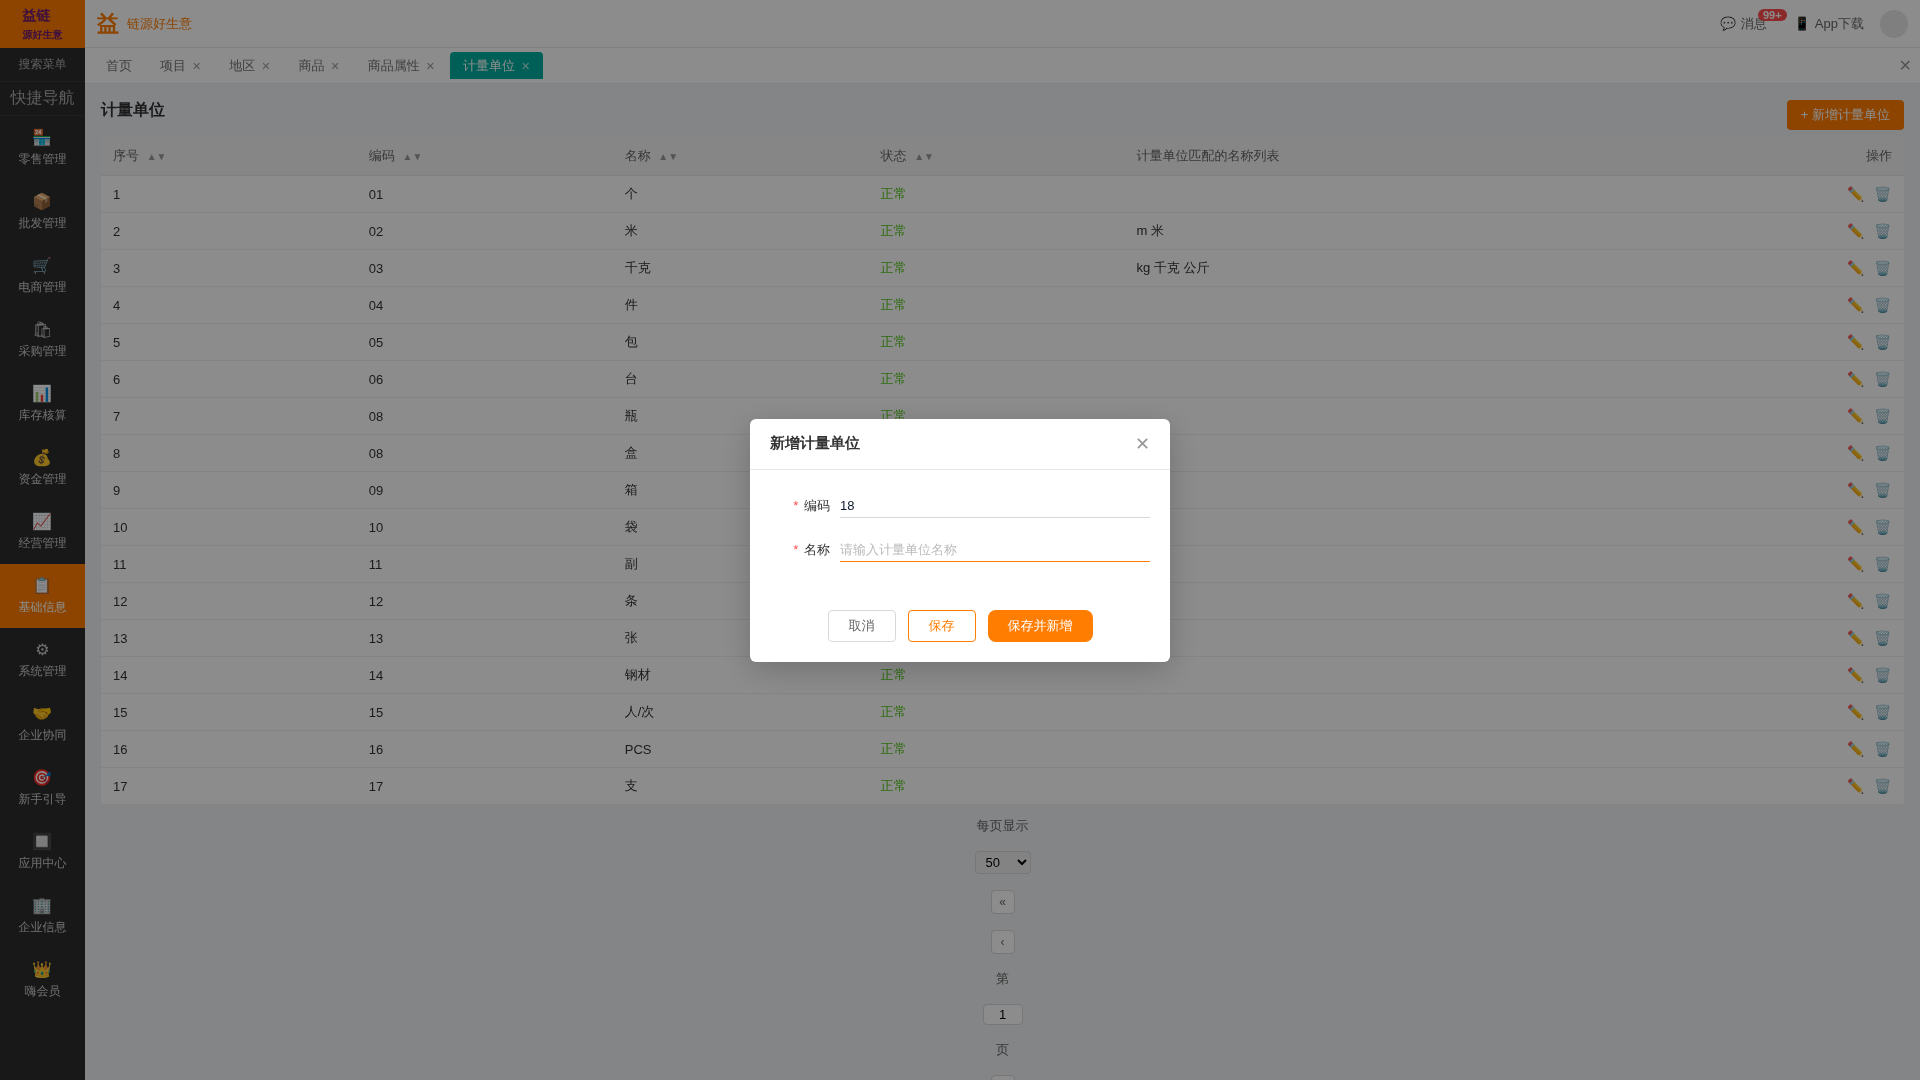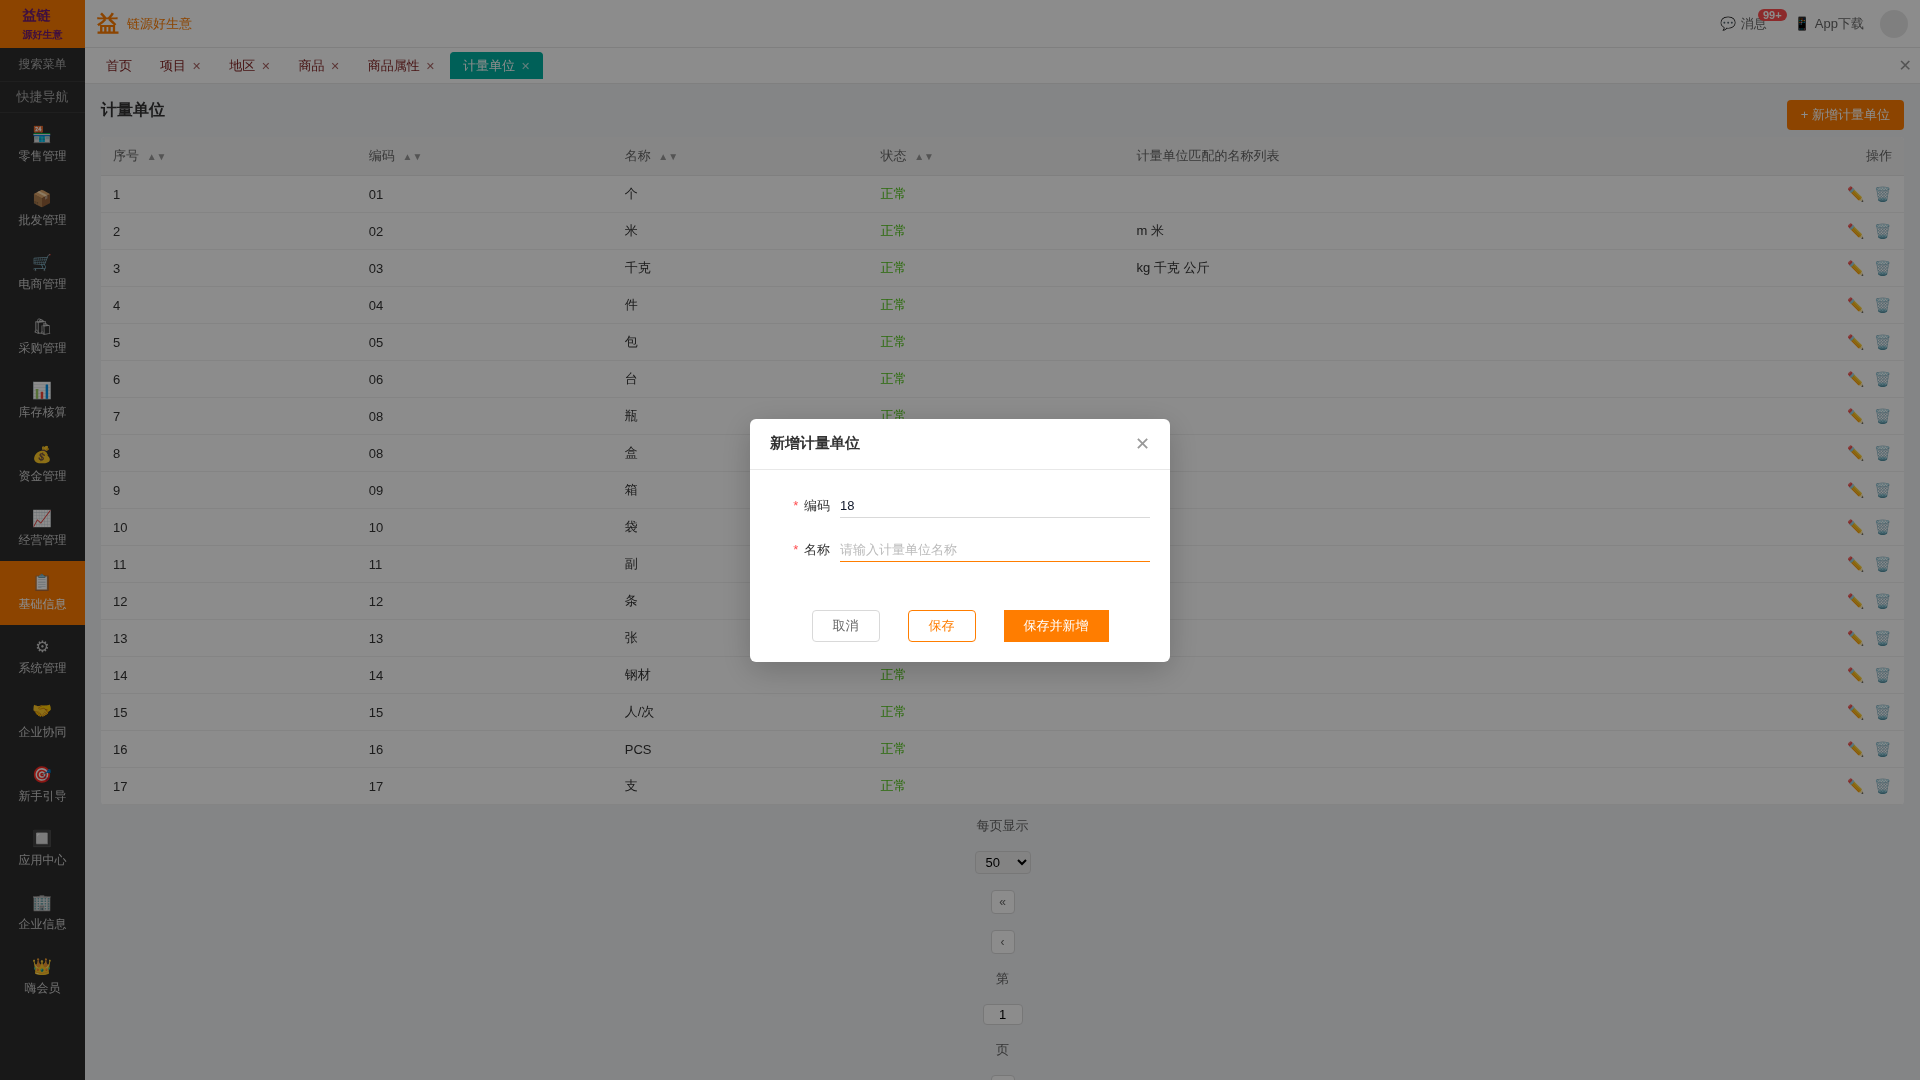--- a/index.html
+++ b/index.html
@@ -3,37 +3,37 @@
   <meta charset="utf-8">
   <style>
     * { box-sizing: border-box; margin: 0; padding: 0; }
     body { font-family: 'Microsoft YaHei', sans-serif; font-size: 13px; background: #f5f5f5; color: #333; display: flex; height: 1080px; width: 1920px; overflow: hidden; }
 
     
     .sidebar { width: 85px; background: #2d2d2d; display: flex; flex-direction: column; align-items: center; padding-top: 0; flex-shrink: 0; }
     .sidebar-logo { width: 100%; background: #ff7d00; padding: 10px 8px; display: flex; align-items: center; justify-content: center; height: 48px; }
     .sidebar-logo-text { color: #701a75; font-size: 14px; font-weight: bold; }
     .sidebar-search { width: 100%; padding: 8px 0; text-align: center; color: #aaa; font-size: 12px; border-bottom: 1px solid #3a3a3a; cursor: pointer; }
-    .sidebar-nav { width: 100%; padding: 6px 0; text-align: center; color: #aaa; font-size: 13px; border-bottom: 1px solid #3a3a3a; cursor: pointer; }
+    .sidebar-nav { width: 100%; padding: 6px 0; text-align: center; color: #aaa; font-size: 16px; border-bottom: 1px solid #3a3a3a; cursor: pointer; }
     .sidebar-item { width: 100%; padding: 12px 4px; text-align: center; color: #ccc; font-size: 12px; cursor: pointer; display: flex; flex-direction: column; align-items: center; gap: 4px; }
     .sidebar-item.active { background: #ff7d00; color: #fff; }
     .sidebar-item-icon { font-size: 16px; }
 
     
     .main-container { flex: 1; display: flex; flex-direction: column; overflow: hidden; }
     .topbar { height: 48px; background: #fff; display: flex; align-items: center; padding: 0 12px; border-bottom: 1px solid #e8e8e8; gap: 8px; }
     .topbar-right { margin-left: auto; display: flex; align-items: center; gap: 16px; }
     .topbar-badge { position: relative; display: inline-flex; align-items: center; gap: 4px; color: #666; font-size: 13px; cursor: pointer; }
     .badge-count { background: #ff4d4f; color: white; border-radius: 10px; padding: 0 5px; font-size: 11px; position: absolute; top: -6px; right: -8px; font-weight: bold; }
     .topbar-app { color: #666; font-size: 13px; cursor: pointer; display: flex; align-items: center; gap: 4px; }
     .topbar-avatar { width: 28px; height: 28px; background: #e8e8e8; border-radius: 50%; cursor: pointer; }
 
     
     .tabbar { height: 36px; background: #fff; display: flex; align-items: center; padding: 0 8px; border-bottom: 1px solid #e8e8e8; gap: 2px; }
-    .tab { padding: 4px 12px; border-radius: 4px 4px 0 0; cursor: pointer; font-size: 13px; color: #7f1d1d; display: flex; align-items: center; gap: 6px; border: 1px solid transparent; border-bottom: none; }
+    .tab { padding: 4px 12px; border-radius: 4px 4px 0 0; cursor: pointer; font-size: 13px; color: #737373; display: flex; align-items: center; gap: 6px; border: 1px solid transparent; border-bottom: none; }
     .tab.active { background: #00b0a0; color: #fff; border-color: #00b0a0; }
     .tab-close { font-size: 11px; color: inherit; opacity: 0.7; }
     .tab-close-white { color: #fff; }
 
     
     .content { flex: 1; background: #f0f2f5; padding: 16px; overflow-y: auto; position: relative; }
     .page-title { font-size: 16px; font-weight: bold; color: #333; margin-bottom: 16px; }
     .add-btn { position: absolute; top: 16px; right: 16px; background: #ff7d00; color: #fff; border: none; padding: 6px 14px; border-radius: 4px; cursor: pointer; font-size: 13px; }
 
     
@@ -60,24 +60,24 @@
     .modal-header { display: flex; align-items: center; justify-content: space-between; padding: 14px 20px; border-bottom: 1px solid #e8e8e8; }
     .modal-title { font-size: 15px; font-weight: bold; color: #333; }
     .modal-close { background: none; border: none; font-size: 18px; color: #999; cursor: pointer; }
     .modal-body { padding: 24px 20px 16px; }
     .form-row { display: flex; align-items: center; margin-bottom: 20px; }
     .form-label { width: 60px; text-align: right; font-size: 13px; color: #333; margin-right: 10px; flex-shrink: 0; }
     .form-label .required { color: #ff4d4f; margin-right: 2px; }
     .form-input { flex: 1; border: none; border-bottom: 1px solid #d9d9d9; padding: 4px 0; font-size: 13px; outline: none; color: #0f172a; }
     .form-input.focused { border-bottom-color: #ff7d00; }
     .form-input::placeholder { color: #bbb; }
-    .modal-footer { display: flex; justify-content: center; gap: 28px; padding: 12px 20px 20px; }
+    .modal-footer { display: flex; justify-content: center; gap: 12px; padding: 12px 20px 20px; }
     .btn-cancel { padding: 6px 20px; border: 1px solid #d9d9d9; border-radius: 4px; background: #fff; color: #666; cursor: pointer; font-size: 13px; }
     .btn-save { padding: 6px 20px; border: 1px solid #ff7d00; border-radius: 4px; background: #fff; color: #ff7d00; cursor: pointer; font-size: 13px; }
-    .btn-save-new { padding: 6px 20px; border: none; border-radius: 0; background: #ff7d00; color: #fff; cursor: pointer; font-size: 13px; }
+    .btn-save-new { padding: 6px 20px; border: none; border-radius: 8px; background: #ff7d00; color: #fff; cursor: pointer; font-size: 13px; }
   </style>
 </head>
 <body>
 
 <div class="sidebar">
   <div class="sidebar-logo">
     <span class="sidebar-logo-text">益链<br><span style="font-size:10px">源好生意</span></span>
   </div>
   <div class="sidebar-search">搜索菜单</div>
   <div class="sidebar-nav">快捷导航</div>

